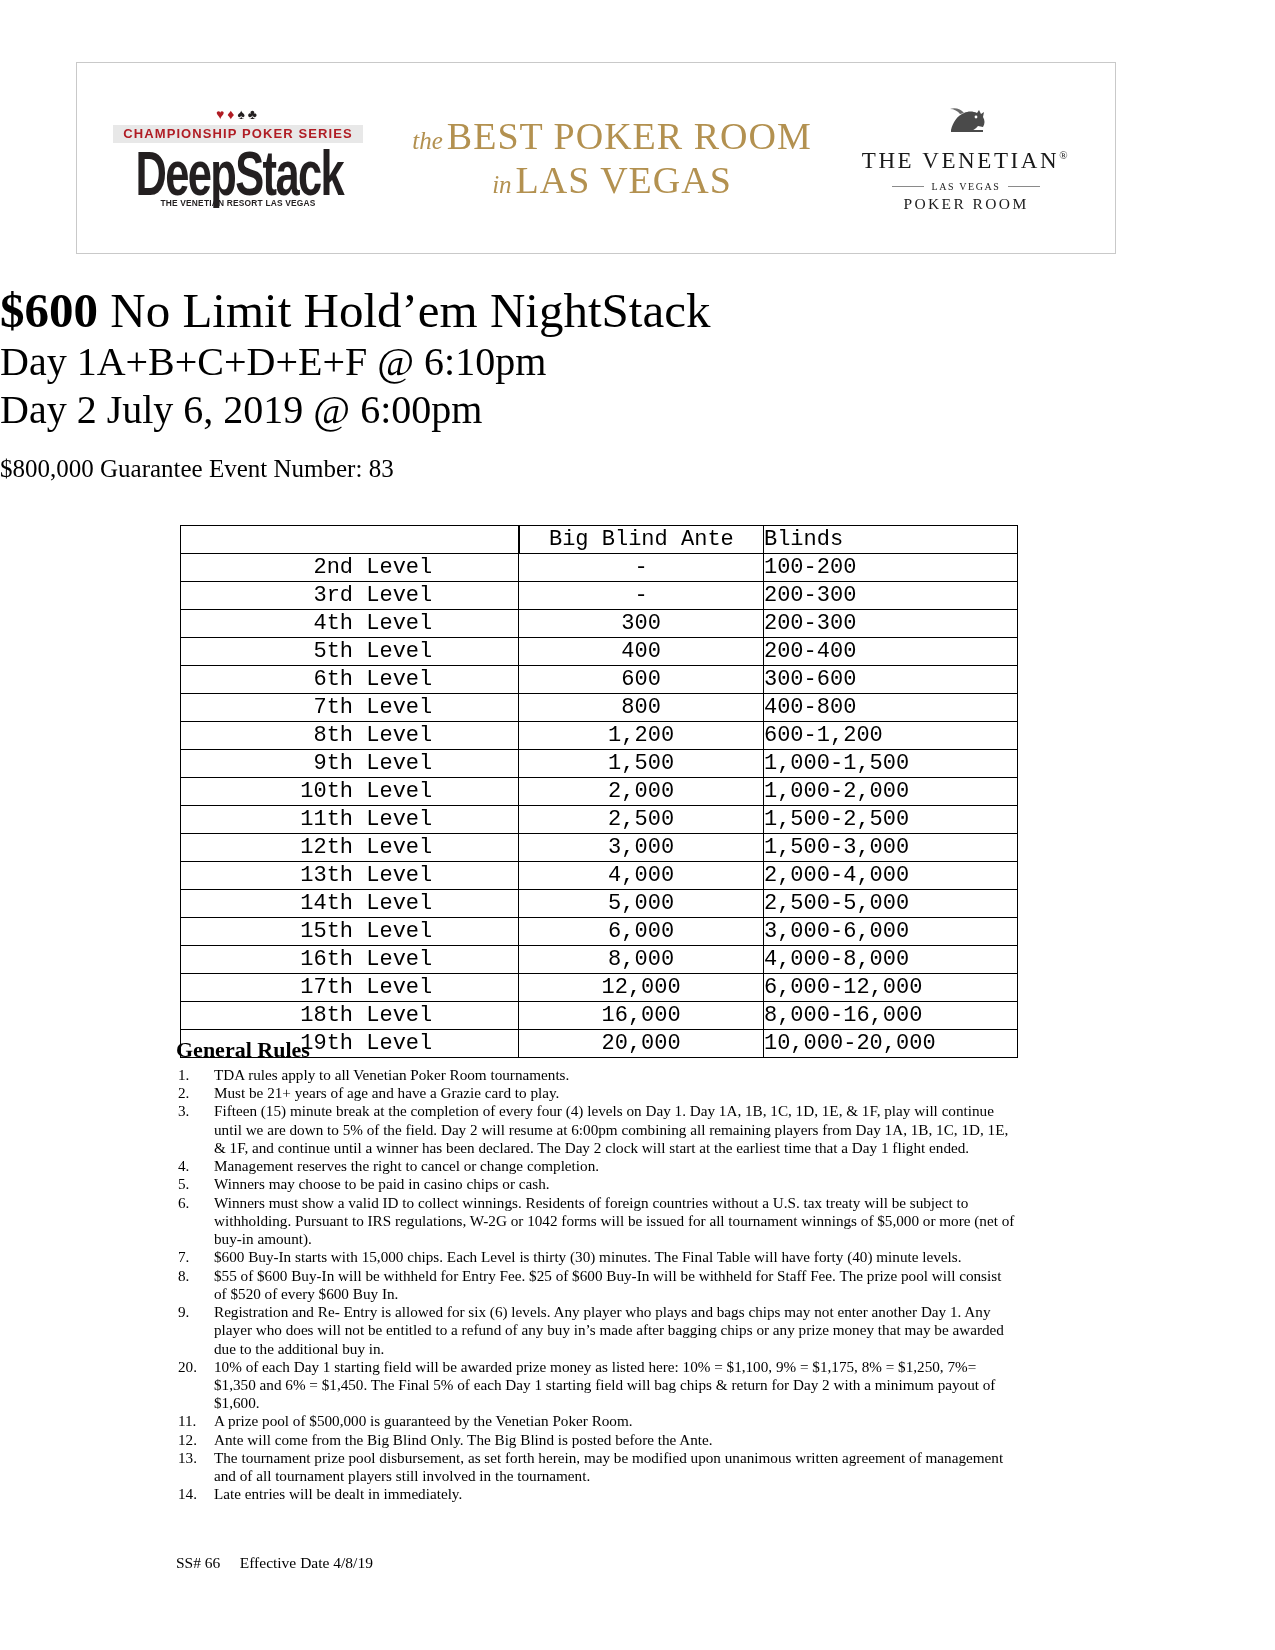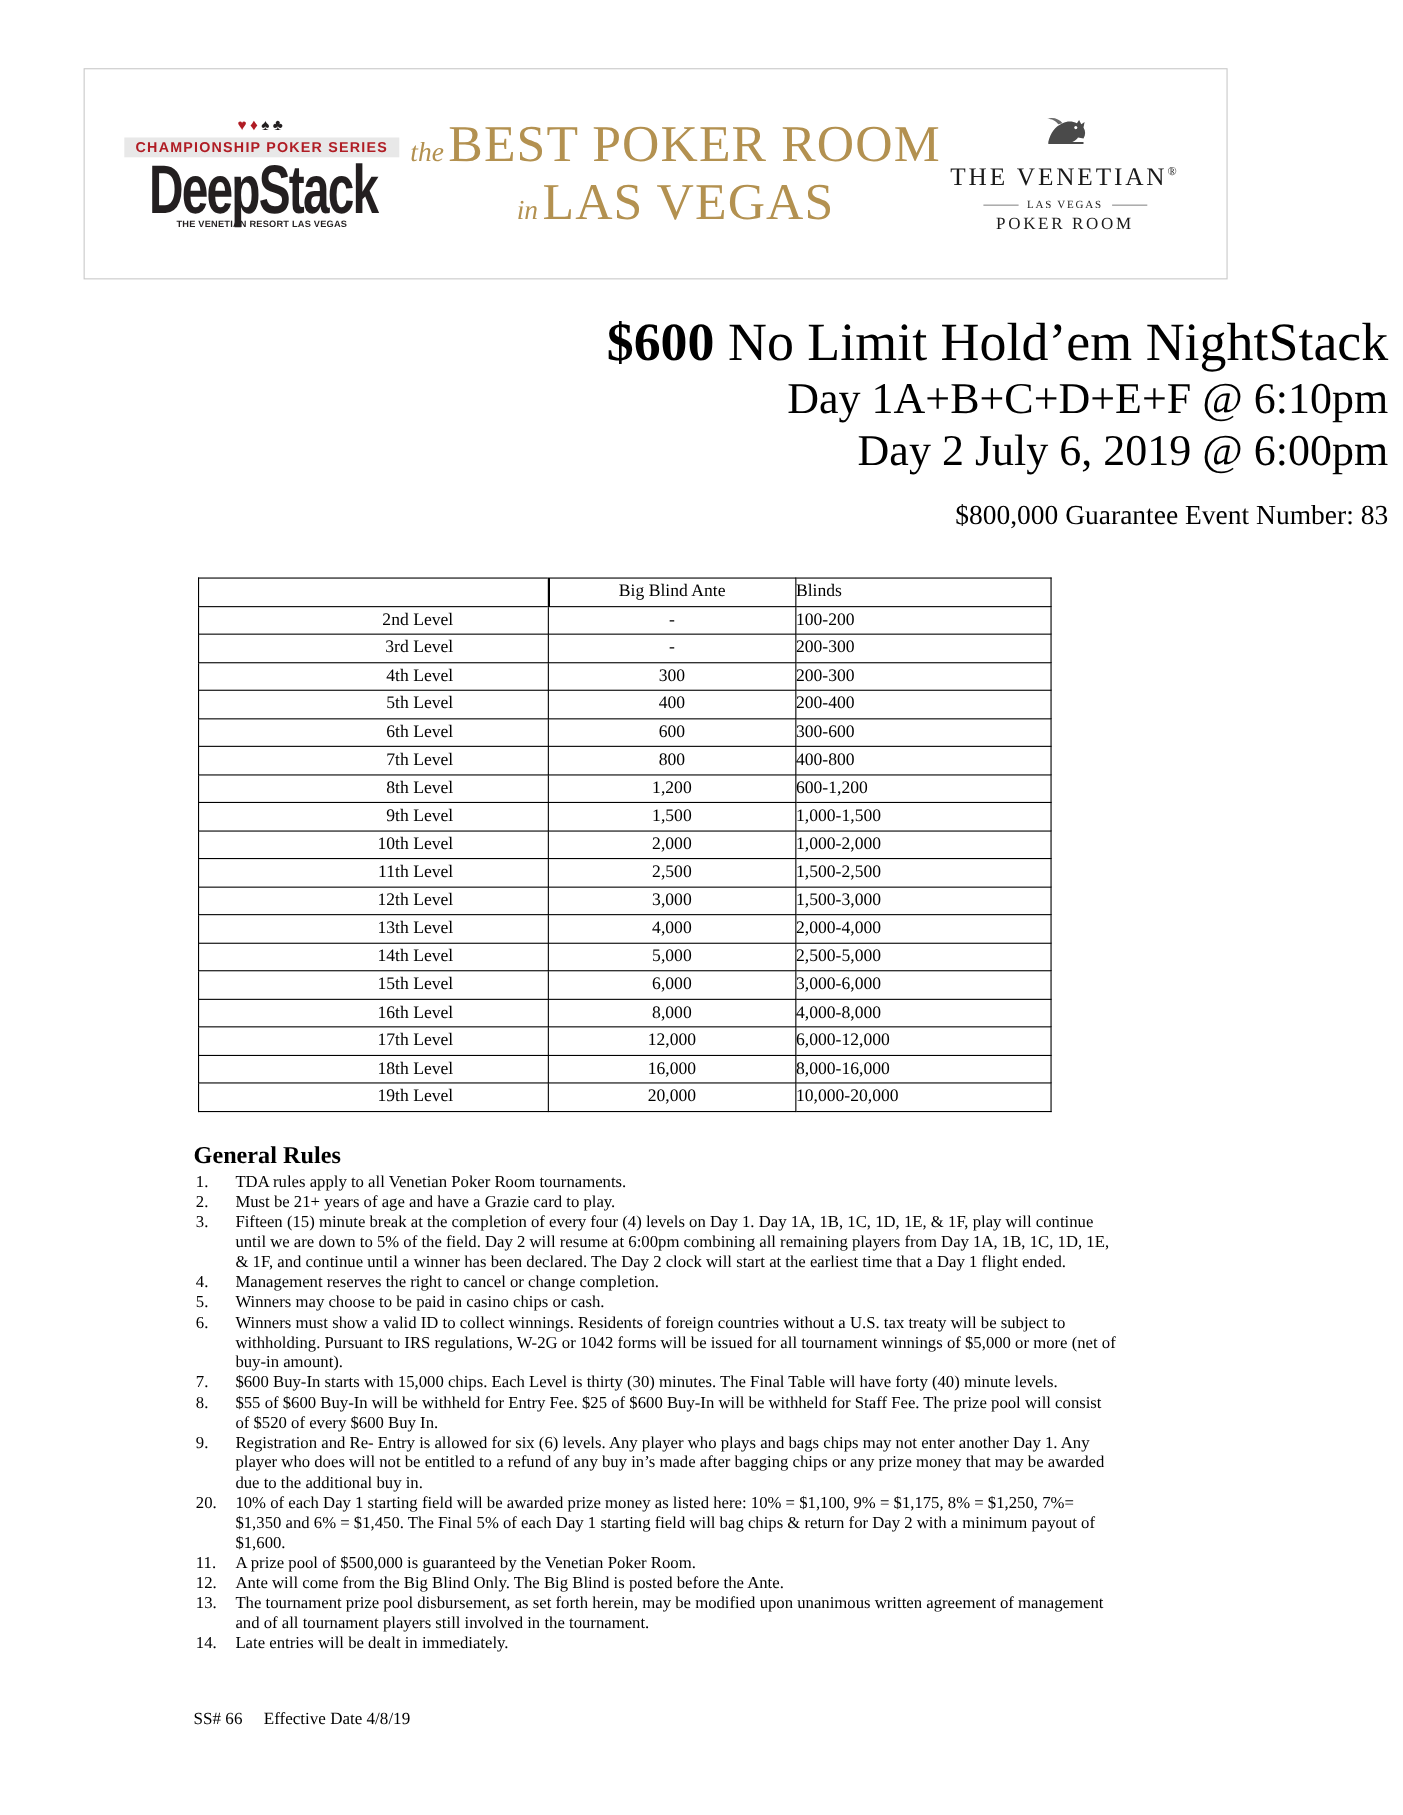--- a/index.html
+++ b/index.html
@@ -85,21 +85,21 @@
     line-height: 1.0;
   }
   .tagline .small-italic {
     font-family: "Liberation Serif", serif;
     font-style: italic;
     font-size: 25px;
     letter-spacing: 0px;
   }
   .tagline .big-caps {
     font-family: "Liberation Serif", serif;
-    font-size: 47px;
+    font-size: 38px;
     letter-spacing: 1px;
   }
   .tagline .line2 { margin-top: 6px; }
 
   
   .venetian {
     width: 230px;
     margin-right: 34px;
     text-align: center;
     color: #1a1a1a;
@@ -138,21 +138,21 @@
     letter-spacing: 2.4px;
     margin-top: 3px;
   }
 
   
   .title-area {
     position: absolute;
     left: 0;
     top: 285px;
     width: 1262px;
-    text-align: right;
+    text-align: left;
   }
   .title-main {
     font-family: "Liberation Serif", serif;
     font-size: 49px;
     line-height: 1.08;
     white-space: nowrap;
   }
   .title-main .amount {
     font-weight: bold;
   }
@@ -166,24 +166,24 @@
     font-family: "Liberation Serif", serif;
     font-size: 25px;
     margin-top: 21px;
   }
 
   
   .struct-table {
     position: absolute;
     left: 180px;
     top: 525px;
-    width: 776px;
+    width: 838px;
     border-collapse: collapse;
-    font-family: Liberation Serif, serif;
-    font-size: 16px;
+    font-family: Liberation Mono, monospace;
+    font-size: 22px;
   }
   .struct-table td, .struct-table th {
     border: 1.6px solid #000000;
     height: 22.5px;
     padding: 1px 0;
     font-weight: normal;
   }
   .struct-table .col-level {
     width: 290px;
     text-align: right;

